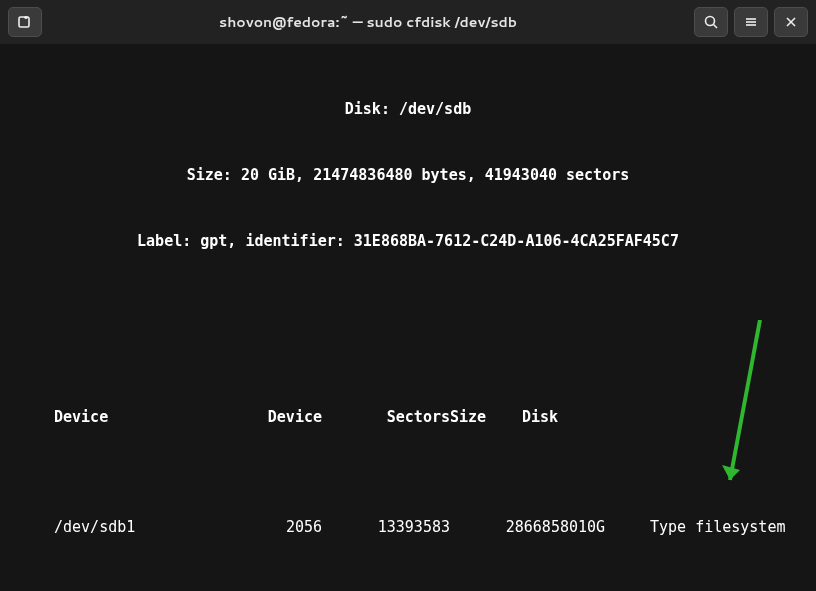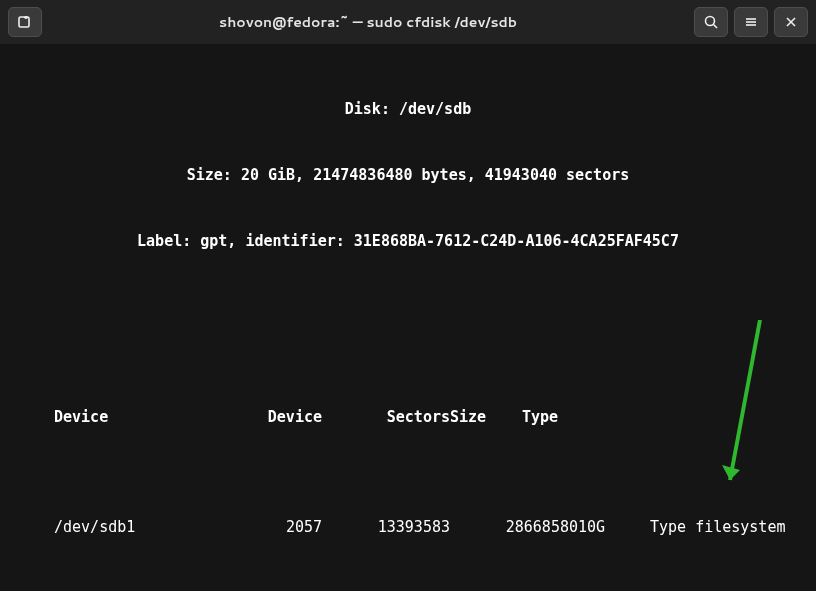--- a/index.html
+++ b/index.html
@@ -115,28 +115,28 @@
   <div class="centered">Label: gpt, identifier: 31E868BA-7612-C24D-A106-4CA25FAF45C7</div>
   <div style="height:22px"></div>
 
   
   <div class="table-row hdr">
     <div class="gutter"></div>
     <div class="c-device">Device</div>
     <div class="c-start">Device</div>
     <div class="c-sectors">Sectors</div>
     <div class="c-size">Size</div>
-    <div class="c-type">Type</div>
+    <div class="c-type">Disk</div>
   </div>
 
   
   <div class="table-row">
     <div class="gutter"></div>
     <div class="c-device">/dev/sdb1</div>
-    <div class="c-start">2057</div>
+    <div class="c-start">2056</div>
     <div class="c-end">13393583</div>
     <div class="c-sectors">28668580</div>
     <div class="c-size">10G</div>
     <div class="c-type">Type filesystem</div>
   </div>
 
   
   
 
   

